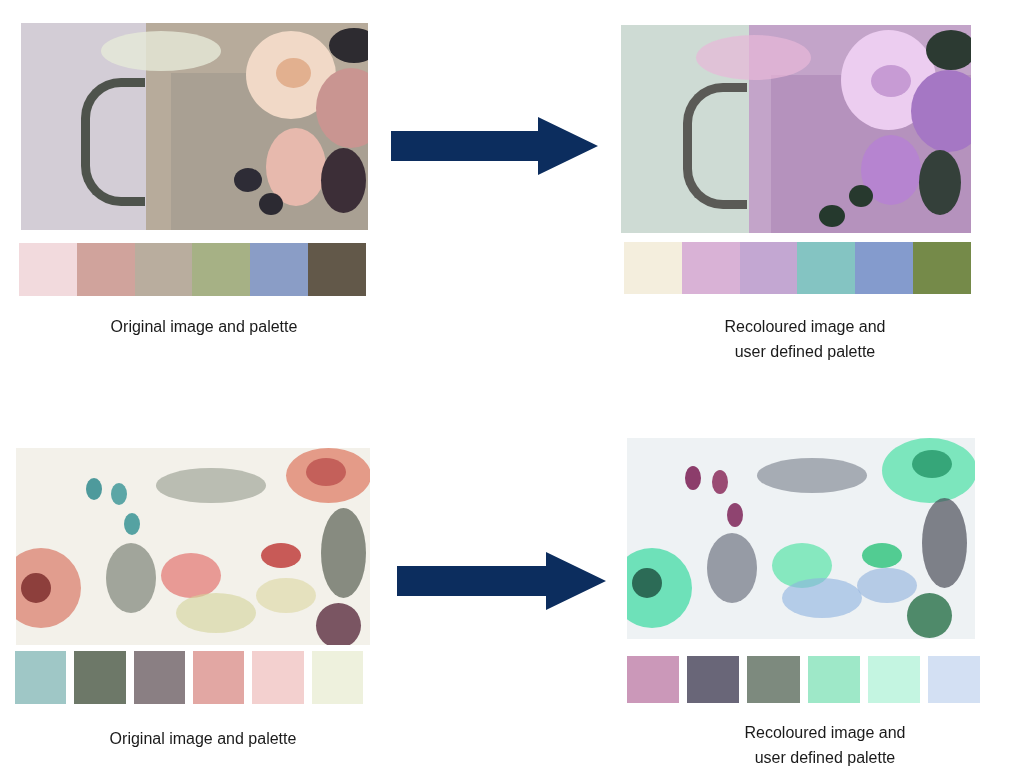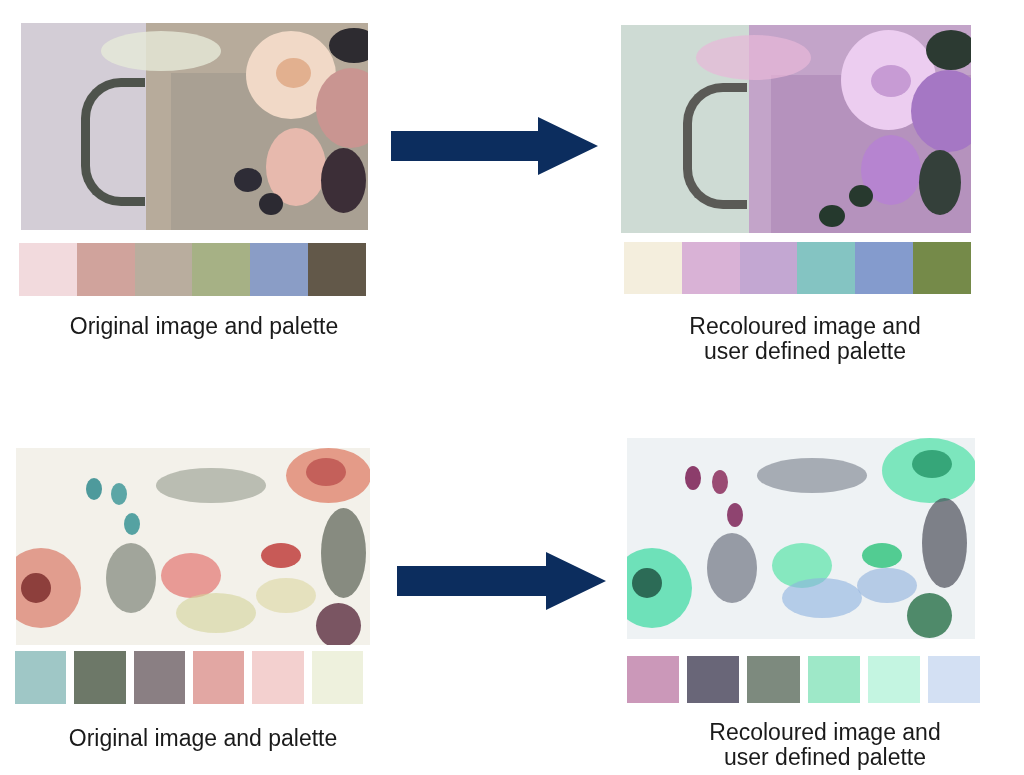--- a/index.html
+++ b/index.html
@@ -3,21 +3,21 @@
 <meta charset="utf-8">
 <style>
   html, body { margin:0; padding:0; background:#ffffff; }
   body { width:1024px; height:775px; position:relative; overflow:hidden; font-family:"Liberation Sans", "DejaVu Sans", sans-serif; }
   .panel { position:absolute; }
   .photo { position:absolute; overflow:hidden; }
   .palette { position:absolute; display:flex; }
   .palette.joined .swatch { flex:1; height:100%; }
   .palette.gapped { gap:8px; }
   .palette.gapped .swatch { flex:1; height:100%; }
-  .caption { position:absolute; text-align:center; color:#1a1a1a; font-size:23px; line-height:25px; }
+  .caption { position:absolute; text-align:center; color:#1a1a1a; font-size:16px; line-height:25px; }
   .arrow { position:absolute; }
   .blob { position:absolute; border-radius:50%; }
 </style>
 </head>
 <body>
 
 <div class="panel">
   <div class="photo" style="left:21px;top:23px;width:347px;height:207px;background:#ccc6cf;" title="vintage tray with roses and berries (original)">
     <div style="position:absolute;left:0;top:0;width:130px;height:207px;background:#d3cdd6;"></div>
     <div style="position:absolute;left:60px;top:55px;width:55px;height:110px;border:9px solid #4e534c;border-right:none;border-radius:40px 0 0 40px;"></div>

